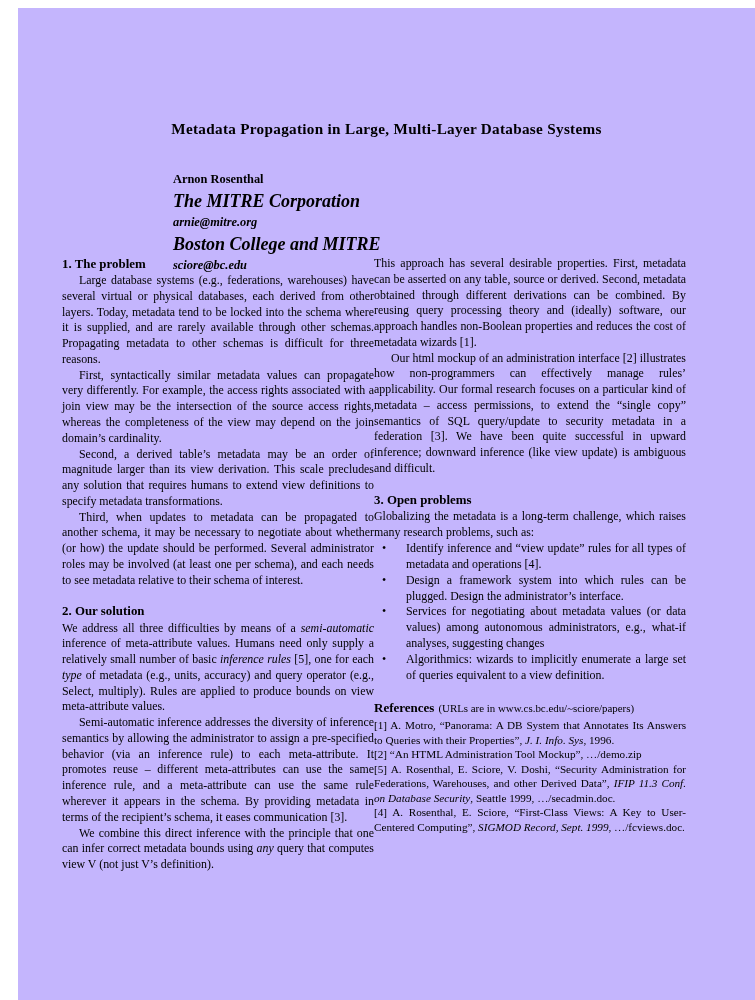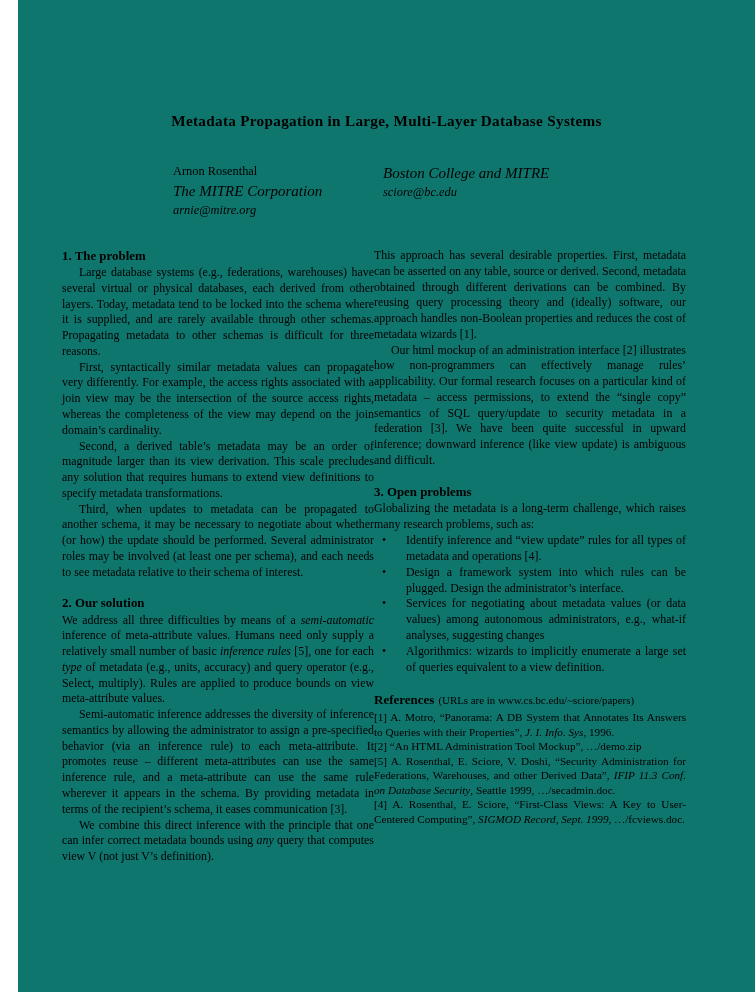--- a/index.html
+++ b/index.html
@@ -12,24 +12,24 @@
     width: 755px;
     height: 1000px;
     position: relative;
     overflow: hidden;
     font-family: "Liberation Serif", "DejaVu Serif", serif;
     color: #000000;
   }
   .page {
     position: absolute;
     left: 18px;
-    top: 0;
+    top: 8px;
     width: 737px;
     height: 992px;
-    background: #0f766e;
+    background: #c4b5fd;
   }
   .sheet {
     position: absolute;
     left: 0;
     top: 0;
     width: 737px;
     height: 992px;
     padding: 0;
   }
 
@@ -47,32 +47,33 @@
     letter-spacing: 0.02em;
     line-height: 1.2;
     margin: 0;
   }
   .authors {
     position: absolute;
     left: 155px;
     top: 163px;
     width: 560px;
     display: flex;
-    flex-direction: row;
+    flex-direction: column;
+    font-weight: bold;
   }
   .author-col {
     width: 210px;
     line-height: 1.42;
   }
   .author-col.second { margin-left: 0px; }
   .author-name {
     font-size: 12.4px;
   }
   .author-affil {
-    font-size: 15px;
+    font-size: 18px;
     font-style: italic;
   }
   .author-email {
     font-size: 12.4px;
     font-style: italic;
   }
 
   
   .columns {
     position: absolute;

